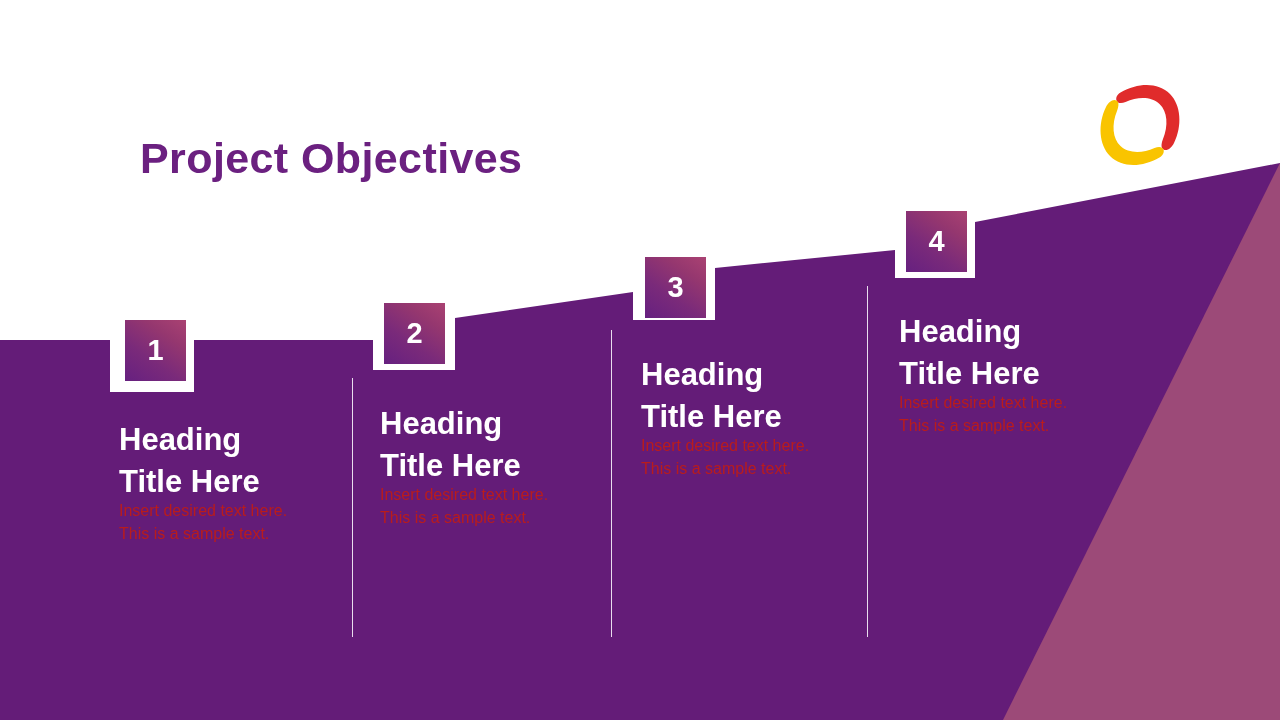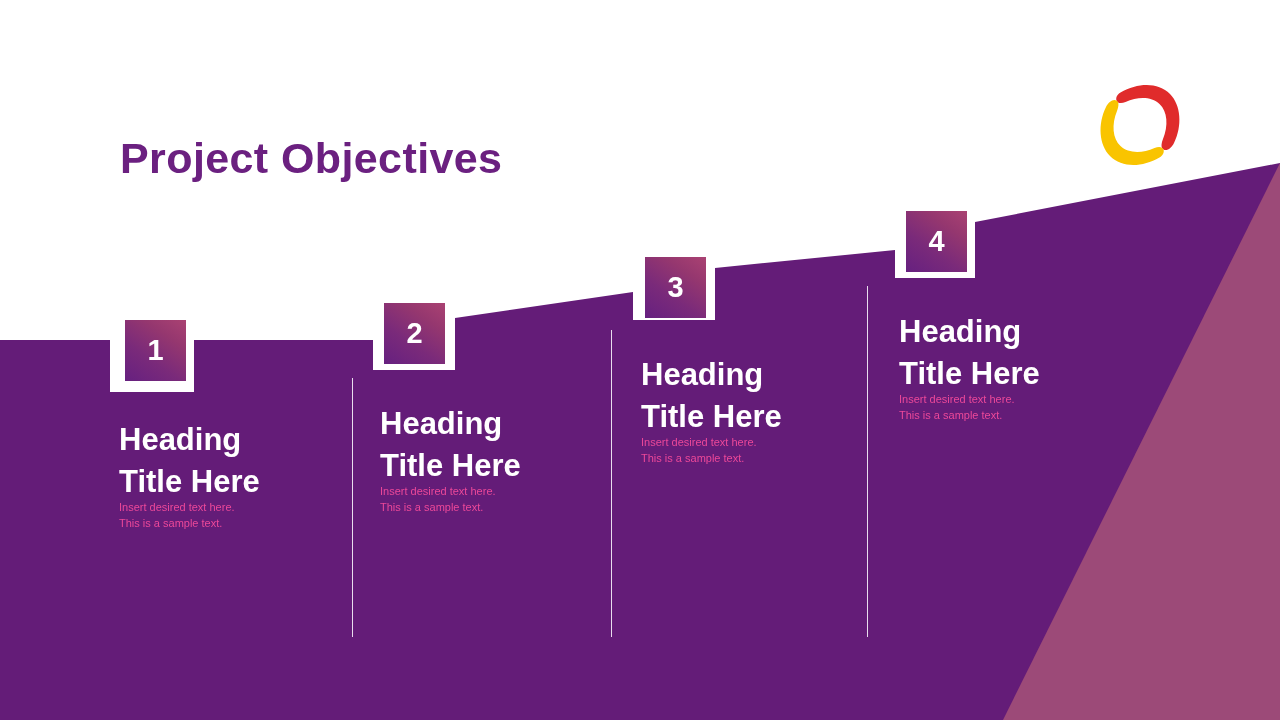--- a/index.html
+++ b/index.html
@@ -23,21 +23,21 @@
     position: absolute;
     left: 0;
     top: 0;
     width: 1280px;
     height: 720px;
   }
 
   
   .slide-title {
     position: absolute;
-    left: 120px;
+    left: 140px;
     top: 134px;
     font-size: 43px;
     font-weight: bold;
     letter-spacing: 0.4px;
     color: #6B2080;
     white-space: nowrap;
   }
 
   
   .logo {
@@ -69,22 +69,22 @@
   .step .heading {
     position: absolute;
     font-size: 31px;
     font-weight: bold;
     color: #ffffff;
     line-height: 1.36;
     white-space: pre-line;
   }
   .step .body {
     position: absolute;
-    font-size: 11px;
-    color: #ec4899;
+    font-size: 16px;
+    color: #b91c1c;
     line-height: 1.42;
     white-space: pre-line;
   }
 
   
   #step-1 { left: 119px; top: 0; }
   #step-1 .badge   { left: 6px;  top: 320px; }
   #step-1 .heading { left: 0px;  top: 419px; }
   #step-1 .body    { left: 0px;  top: 500px; }
 

